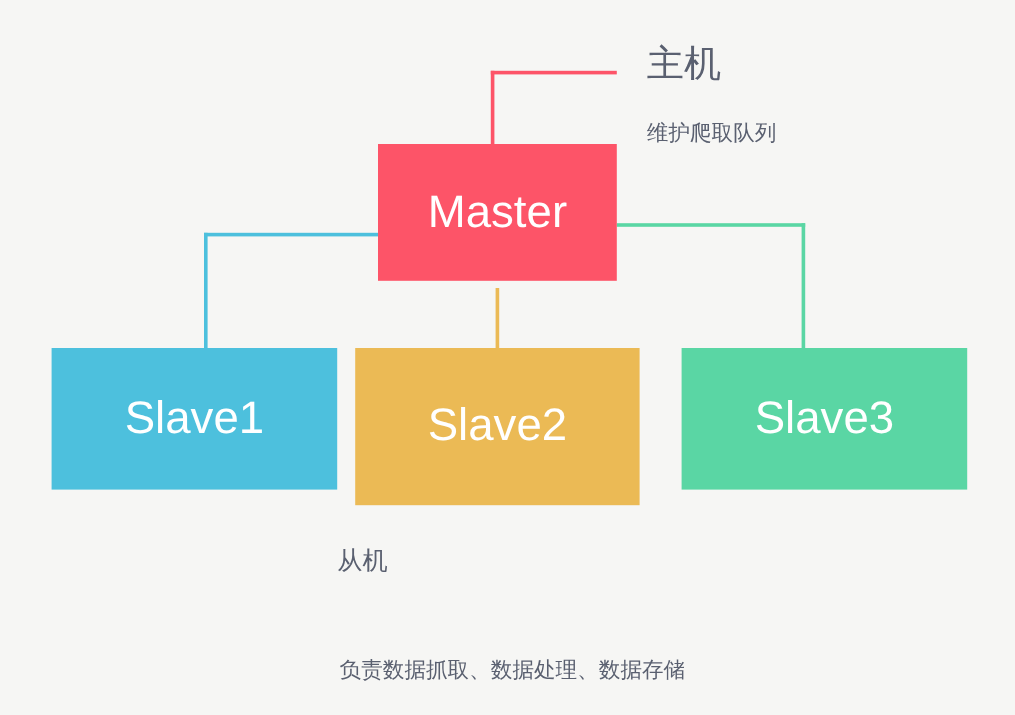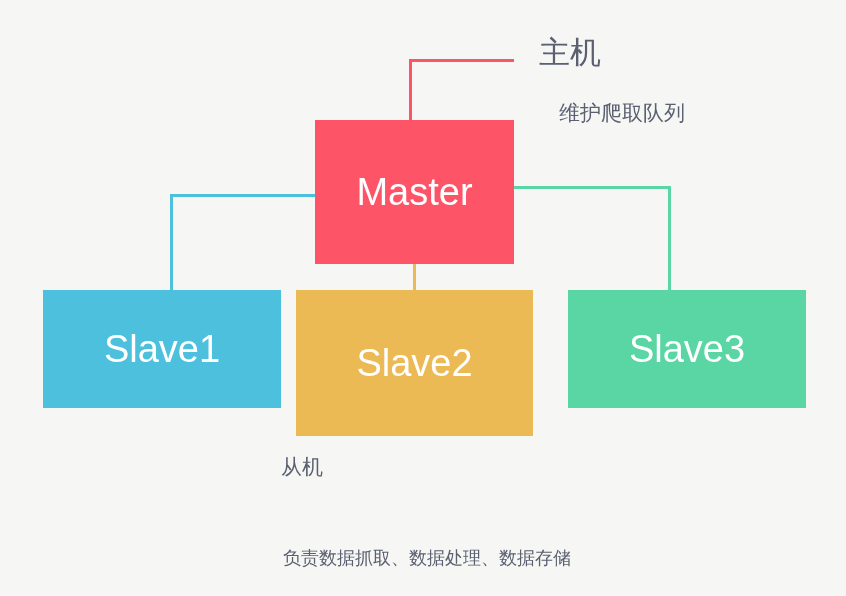--- a/index.html
+++ b/index.html
@@ -17,31 +17,31 @@
 <div class="line" style="left:409px;top:59px;width:105px;height:3px;background:#fd5468;"></div>
 
 <div class="line" style="left:170px;top:194px;width:146px;height:3px;background:#4dc0dd;"></div>
 <div class="line" style="left:170px;top:194px;width:3px;height:97px;background:#4dc0dd;"></div>
 
 <div class="line" style="left:413px;top:240px;width:3px;height:51px;background:#ebba55;"></div>
 
 <div class="line" style="left:514px;top:186px;width:157px;height:3px;background:#5ad6a4;"></div>
 <div class="line" style="left:668px;top:186px;width:3px;height:105px;background:#5ad6a4;"></div>
 
-<div class="box" style="left:315px;top:120px;width:199px;height:144px;background:#fd5468;">
+<div class="box" style="left:315px;top:120px;width:199px;height:114px;background:#fd5468;">
   <span>Master</span>
 </div>
 
 <div class="box" style="left:23px;top:290px;width:238px;height:118px;background:#4dc0dd;margin-left:20px;">
   <span>Slave1</span>
 </div>
-<div class="box" style="left:296px;top:290px;width:237px;height:146px;background:#ebba55;justify-content:center;">
+<div class="box" style="left:296px;top:290px;width:237px;height:131px;background:#ebba55;justify-content:center;">
   <span>Slave2</span>
 </div>
 <div class="box" style="left:568px;top:290px;width:238px;height:118px;background:#5ad6a4;">
   <span>Slave3</span>
 </div>
 
 <div class="label" style="left:539px;top:32px;font-size:31px;">主机</div>
-<div class="label" style="left:539px;top:99px;font-size:21px;margin-left:20px;">维护爬取队列</div>
+<div class="label" style="left:539px;top:99px;font-size:18px;">维护爬取队列</div>
 
 <div class="label" style="left:281px;top:453px;font-size:21px;">从机</div>
 <div class="label" style="left:283px;top:515px;font-size:18px;margin-top:31px;">负责数据抓取、数据处理、数据存储</div>
 
 </body></html>

